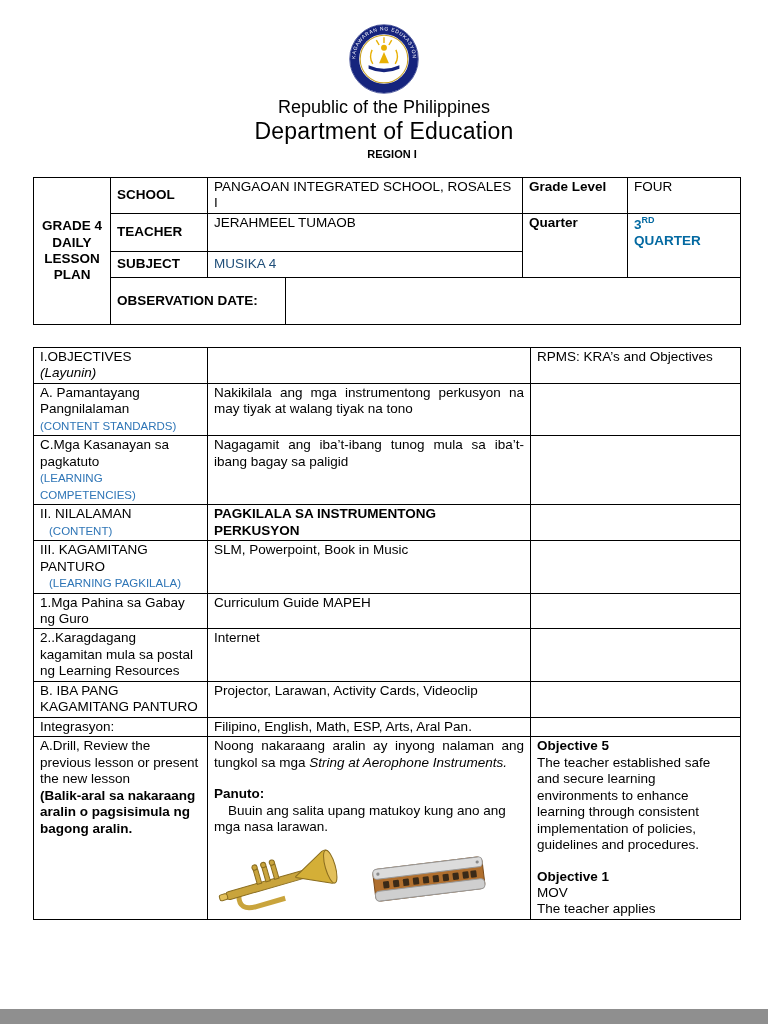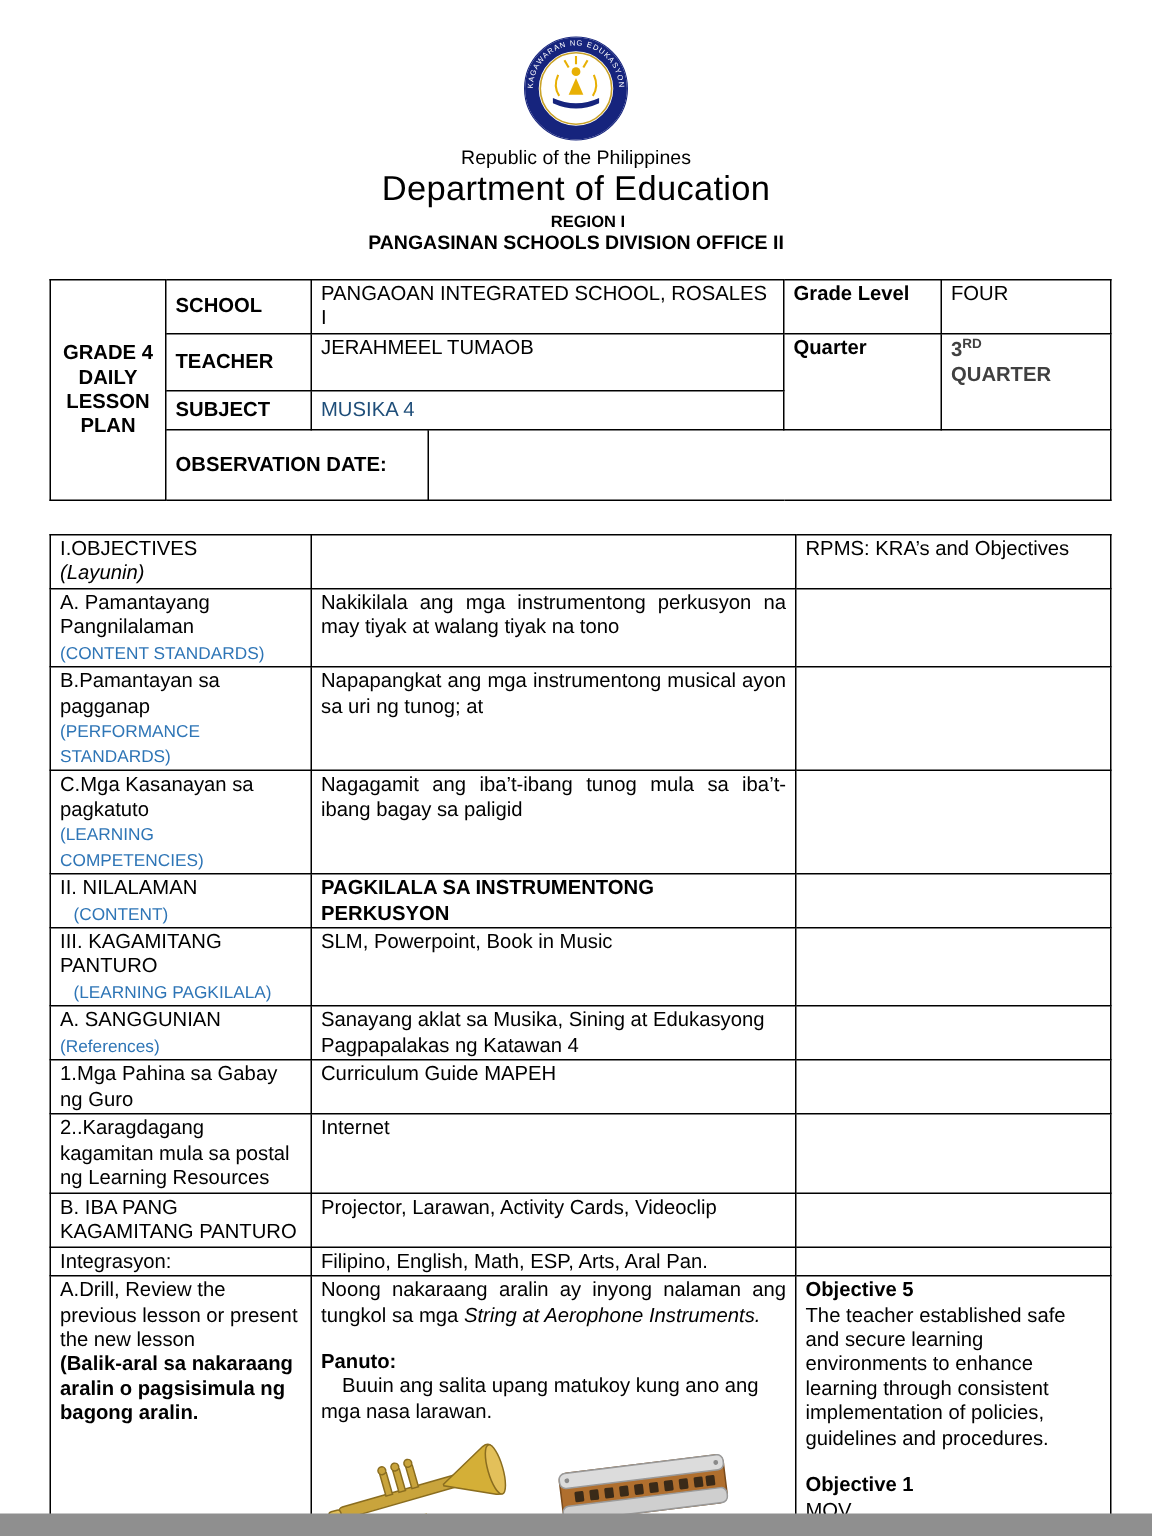--- a/index.html
+++ b/index.html
@@ -9,35 +9,35 @@
     font-family:"Liberation Sans", sans-serif;
     color:#000;
     position:relative;
     overflow:hidden;
   }
   .page { width:768px; height:1024px; position:relative; background:#fff; overflow:hidden; }
 
   
   .header { text-align:center; padding-top:24px; }
   .logo { display:block; margin:0 auto 3px auto; }
-  .republic { font-size:13px; }
+  .republic { font-size:18px; }
   .department { font-size:23px; letter-spacing:.2px; }
   .region { font-size:11px; font-weight:bold; margin-top:3px;margin-left:16px; }
   .division { font-size:13px; font-weight:bold; }
 
   
   table { border-collapse:collapse; margin-left:33px; width:707px; table-layout:fixed; }
   .t1 { margin-top:17px; }
   .t2 { margin-top:22px; }
   td { border:1px solid #000; padding:1px 6px; font-size:13.5px; line-height:1.22; vertical-align:top; overflow:hidden; }
 
   .lbl { font-weight:bold; vertical-align:middle; }
   .v-top { vertical-align:top; }
   .plan-cell { font-weight:bold; text-align:center; vertical-align:middle; padding:2px 3px; }
-  .quarter { color:#404040; font-weight:bold; }
+  .quarter { color:#0369a1; font-weight:bold; }
   .quarter sup { font-size:9px; }
   .subject { color:#1F4E79; vertical-align:middle; }
   .obs { font-weight:bold; text-align:left; vertical-align:middle; }
 
   .blue { color:#2E75B6; font-size:11.5px; }
   .it { font-style:italic; }
   .b { font-weight:bold; }
   .mid { text-align:justify; }
   .ind { margin-left:9px; }
   .indent1 { text-indent:14px; }
@@ -75,21 +75,20 @@
           <path d="M39,23 L43,30"></path>
           <path d="M61,23 L57,30"></path>
         </g>
         <circle cx="50" cy="34" r="4.2" fill="#e8b004"></circle>
         <path d="M43,56 L50,40 L57,56 Z" fill="#e8b004"></path>
       </g>
     </svg>
     <div class="republic">Republic of the Philippines</div>
     <div class="department">Department of Education</div>
     <div class="region">REGION I</div>
-    <div class="division">PANGASINAN SCHOOLS DIVISION OFFICE II</div>
   </div>
 
   <table class="t1">
     <colgroup>
       <col style="width:77px">
         <col style="width:97px">
         <col style="width:78px">
       <col style="width:237px">
         <col style="width:105px">
         <col style="width:113px">
@@ -141,28 +140,20 @@
 
     <tr>
       <td>
         <span>A. Pamantayang Pangnilalaman</span><br>
         <span class="blue">(CONTENT STANDARDS)</span>
       </td>
       <td class="mid">Nakikilala ang mga instrumentong perkusyon na may tiyak at walang tiyak na tono</td>
       <td></td>
     </tr>
 
-    <tr>
-      <td>
-        <span>B.Pamantayan sa pagganap</span><br>
-        <span class="blue">(PERFORMANCE STANDARDS)</span>
-      </td>
-      <td class="mid">Napapangkat ang mga instrumentong musical ayon sa uri ng tunog; at</td>
-      <td></td>
-    </tr>
 
     <tr>
       <td>
         <span>C.Mga Kasanayan sa pagkatuto</span><br>
         <span class="blue">(LEARNING COMPETENCIES)</span>
       </td>
       <td class="mid">Nagagamit ang iba’t-ibang tunog mula sa iba’t-ibang bagay sa paligid</td>
       <td></td>
     </tr>
 
@@ -177,28 +168,20 @@
 
     <tr>
       <td>
         <span>III. KAGAMITANG PANTURO</span><br>
         <span class="blue ind">(LEARNING PAGKILALA)</span>
       </td>
       <td>SLM, Powerpoint, Book in Music</td>
       <td></td>
     </tr>
 
-    <tr>
-      <td>
-        <span>A. SANGGUNIAN</span><br>
-        <span class="blue">(References)</span>
-      </td>
-      <td>Sanayang aklat sa Musika, Sining at Edukasyong Pagpapalakas ng Katawan 4</td>
-      <td></td>
-    </tr>
 
     <tr>
       <td>1.Mga Pahina sa Gabay ng Guro</td>
       <td>Curriculum Guide MAPEH</td>
       <td></td>
     </tr>
 
     <tr>
       <td>2..Karagdagang kagamitan mula sa postal ng Learning Resources</td>
       <td>Internet</td>

